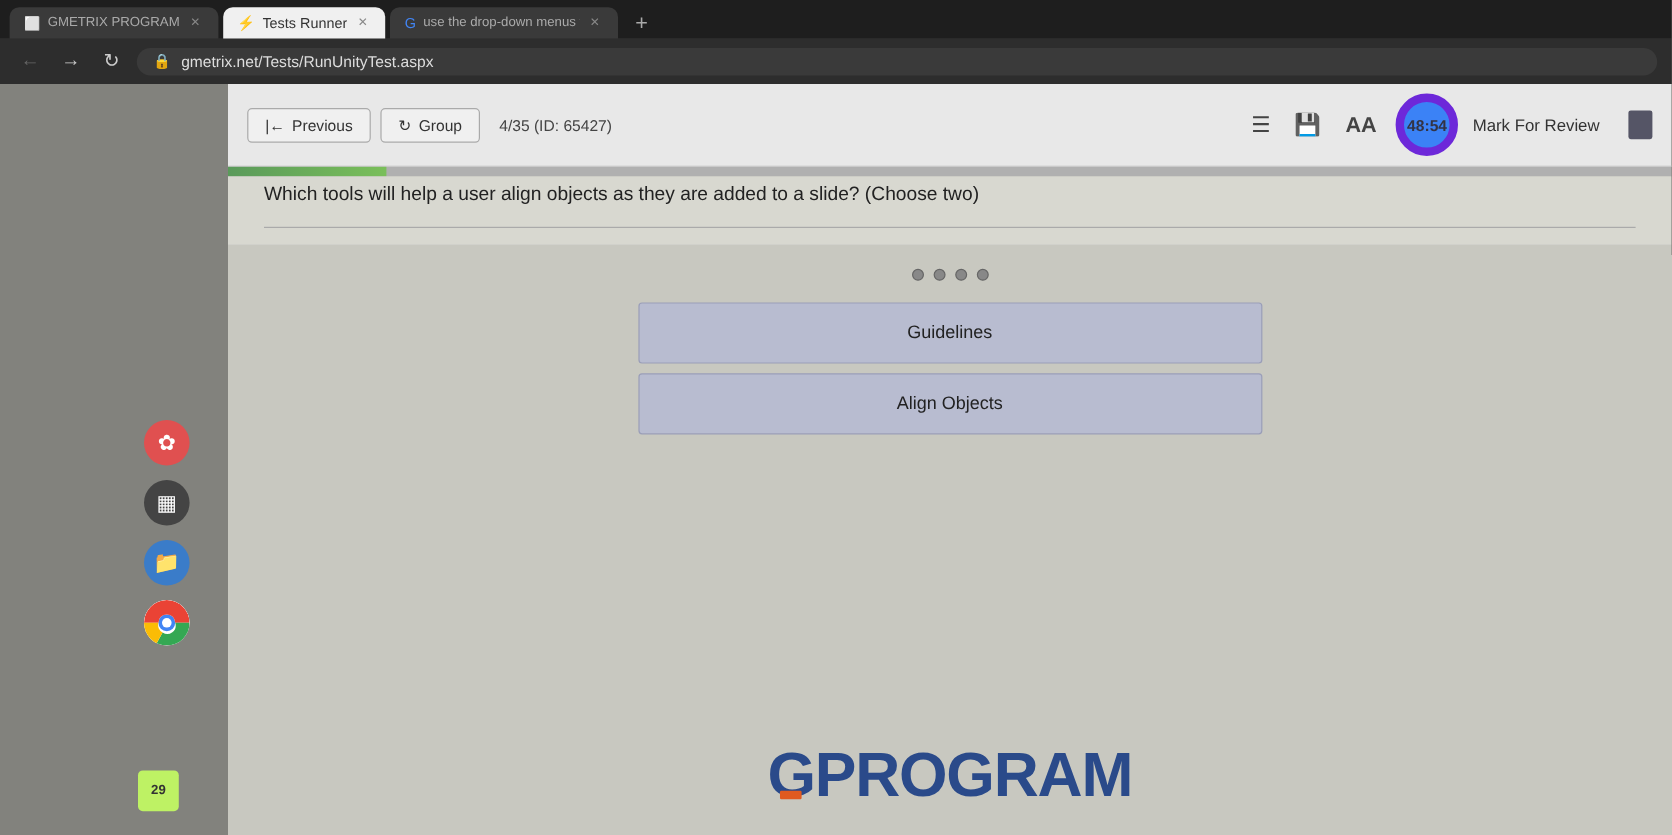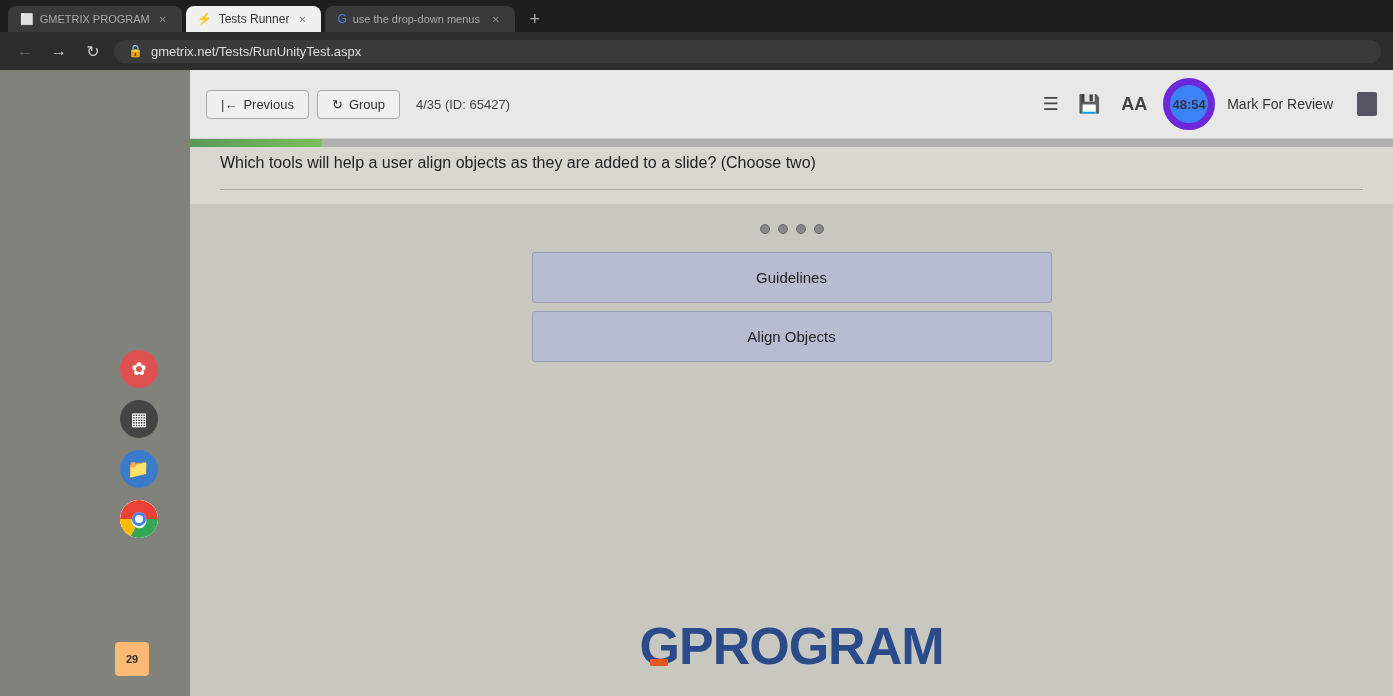--- a/index.html
+++ b/index.html
@@ -327,21 +327,21 @@
       height: 100%;
       background: rgba(0,0,0,0.35);
     }
 
     .calendar-badge {
       position: absolute;
       bottom: 20px;
       left: 115px;
       width: 34px;
       height: 34px;
-      background: #fdba74;
+      background: #bef264;
       border-radius: 4px;
       display: flex;
       align-items: center;
       justify-content: center;
       font-size: 11px;
       color: #333;
       font-weight: bold;
     }
   </style>
 </head>

